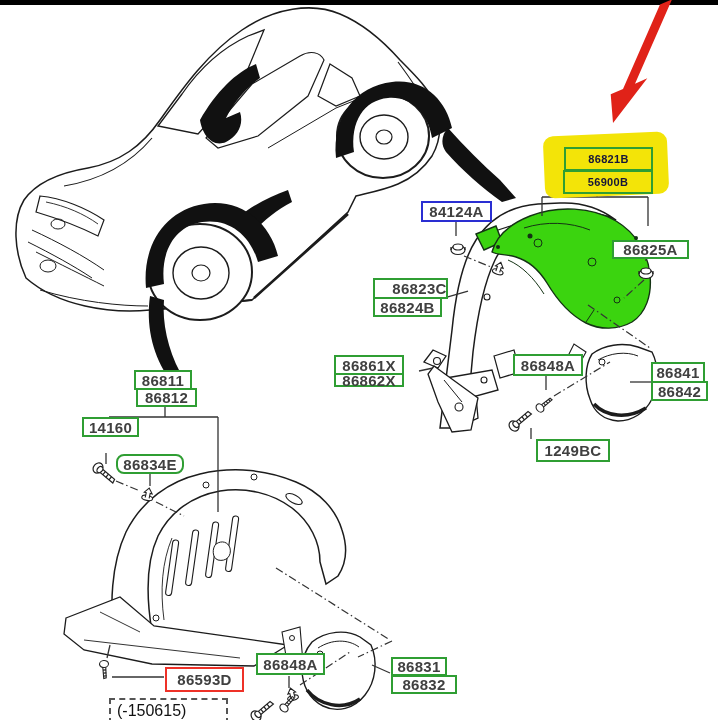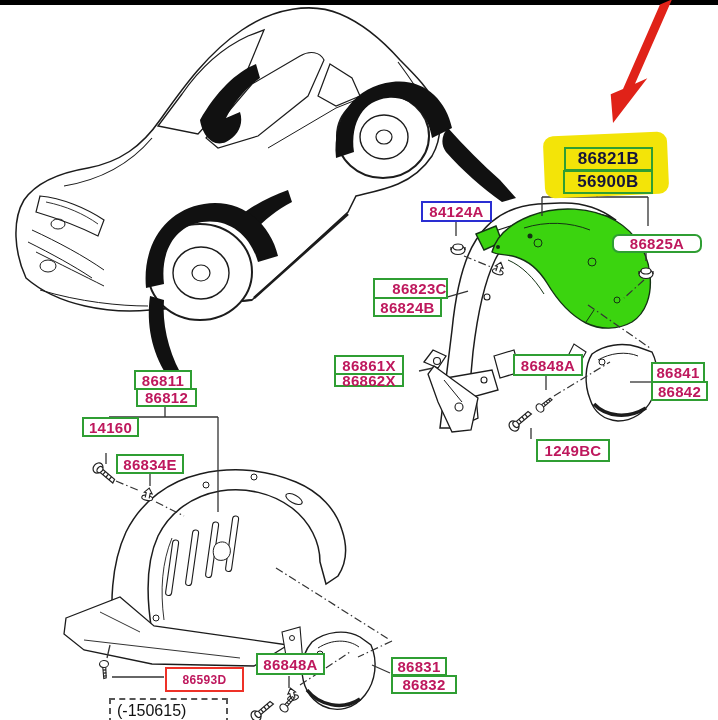--- a/index.html
+++ b/index.html
@@ -1,26 +1,26 @@
 <!DOCTYPE html>
 <html><head>
 <meta charset="utf-8">
 <style>
   html,body{margin:0;padding:0;}
   body{width:718px;height:720px;position:relative;overflow:hidden;background:#ffffff;
        font-family:"Liberation Sans",sans-serif;}
   #canvas{position:absolute;left:0;top:0;}
   .plabel{position:absolute;display:flex;align-items:center;justify-content:center;
           background:#ffffff;border:2px solid #2f9e33;box-sizing:border-box;
-          font:bold 15px "Liberation Sans",sans-serif;color:#be185d;letter-spacing:.3px;
+          font:bold 15px "Liberation Sans",sans-serif;color:#404040;letter-spacing:.3px;
           white-space:nowrap;padding:0 2px;}
   .green{border-color:#2f9e33;}
   .blue{border-color:#2a2ed2;}
-  .red{border-color:#ee3128;font-size:12px;}
-  .hl{background:transparent;border-color:#2f9e33;color:#15153a;font-size:17px;}
+  .red{border-color:#ee3128;font-size:15px;}
+  .hl{background:transparent;border-color:#2f9e33;color:#15153a;font-size:11px;}
   .note{position:absolute;border:2px dashed #555;background:#fff;box-sizing:border-box;
         font:16px "Liberation Sans",sans-serif;color:#111;display:flex;align-items:center;
         padding:2px 6px;}
   .marker{position:absolute;left:544px;top:134px;width:124px;height:62px;background:#f3e408;
           border-radius:10px;transform:rotate(-2.5deg);}
 </style>
 </head>
 <body>
 
 <svg id="canvas" width="718" height="720" viewBox="0 0 718 720">
@@ -210,32 +210,32 @@
     <use href="#screwg" transform="translate(284,708) rotate(-50)"></use>
   </g>
 
   <polygon points="660,4.6 672,-0.6 635,83.7 647.3,78.3 613,123 610.7,94.3 623,88.9" fill="#e02218"></polygon>
 </svg>
 
 <div class="marker"></div>
 
 <div class="plabel hl" style="left:564px;top:147px;width:89px;height:24px;">86821B</div>
 <div class="plabel hl" style="left:563px;top:170px;width:90px;height:24px;">56900B</div>
-<div class="plabel green" style="left:612px;top:234px;width:90px;height:19px;border-radius:7px;">86825A</div>
+<div class="plabel green" style="left:612px;top:240px;width:77px;height:19px;">86825A</div>
 <div class="plabel blue" style="left:421px;top:201px;width:71px;height:21px;">84124A</div>
 <div class="plabel green" style="left:373px;top:278px;width:75px;height:21px;padding-left:20px;">86823C</div>
 <div class="plabel green" style="left:373px;top:297px;width:69px;height:20px;">86824B</div>
 <div class="plabel green" style="left:334px;top:355px;width:70px;height:20px;">86861X</div>
 <div class="plabel green" style="left:334px;top:373px;width:70px;height:14px;">86862X</div>
 <div class="plabel green" style="left:513px;top:354px;width:70px;height:22px;">86848A</div>
 <div class="plabel green" style="left:497px;top:439px;width:74px;height:23px;margin-left:39px;">1249BC</div>
 <div class="plabel green" style="left:651px;top:362px;width:54px;height:21px;">86841</div>
 <div class="plabel green" style="left:651px;top:381px;width:57px;height:20px;">86842</div>
 <div class="plabel green" style="left:134px;top:370px;width:58px;height:20px;">86811</div>
 <div class="plabel green" style="left:136px;top:388px;width:61px;height:19px;">86812</div>
 <div class="plabel green" style="left:82px;top:417px;width:57px;height:20px;">14160</div>
-<div class="plabel green" style="left:116px;top:454px;width:68px;height:20px;">86834E</div>
+<div class="plabel green" style="left:116px;top:454px;width:68px;height:20px;border-radius:8px;">86834E</div>
 <div class="plabel red" style="left:165px;top:667px;width:79px;height:25px;">86593D</div>
 <div class="plabel green" style="left:256px;top:653px;width:69px;height:22px;">86848A</div>
 <div class="plabel green" style="left:391px;top:657px;width:56px;height:19px;">86831</div>
 <div class="plabel green" style="left:391px;top:675px;width:66px;height:19px;">86832</div>
 
 <div class="note" style="left:109px;top:698px;width:119px;height:26px;">(-150615)</div>
 
 </body></html>

